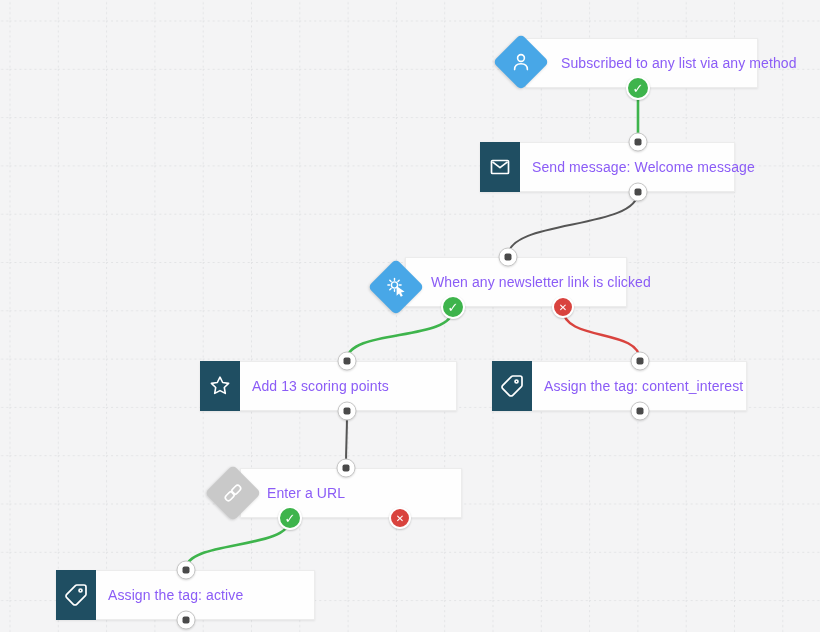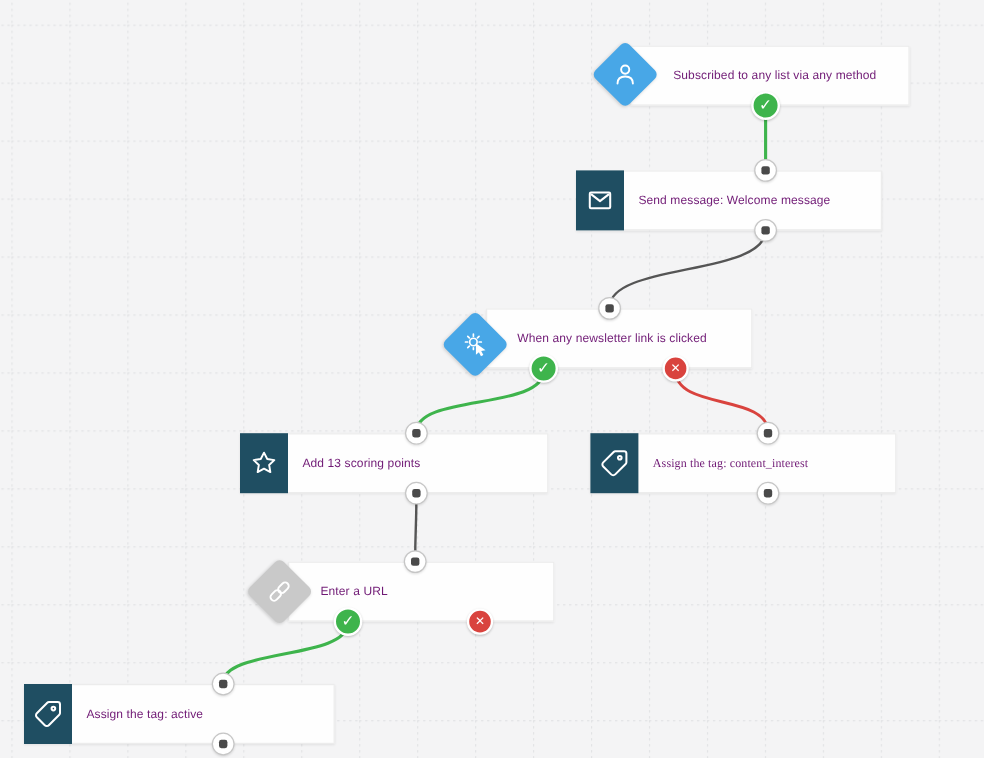--- a/index.html
+++ b/index.html
@@ -10,21 +10,21 @@
   .wire{fill:none;stroke-linecap:round;}
   .wire.flow{stroke-width:2;}
   .wire.yes{stroke-width:2.6;}
   .wire.no{stroke-width:2.4;}
 
   .node{position:absolute;height:50px;background:#fefefe;border:1px solid #ececec;
         box-shadow:0 1px 2px rgba(0,0,0,.08);display:flex;align-items:center;
         z-index:2;box-sizing:border-box;cursor:pointer;}
   .icon-square{width:40px;height:50px;margin:-1px 0 -1px -1px;flex:0 0 auto;
         display:flex;align-items:center;justify-content:center;background:#1f4e62;}
-  .node-label{font-size:10px;color:#701a75;padding-left:12px;white-space:nowrap;letter-spacing:.1px;}
+  .node-label{font-size:14px;color:#8b5cf6;padding-left:12px;white-space:nowrap;letter-spacing:.1px;}
 
   .diamond{position:absolute;width:40px;height:40px;border-radius:5px;transform:rotate(45deg);
         display:flex;align-items:center;justify-content:center;z-index:3;
         box-shadow:0 1px 3px rgba(0,0,0,.18);cursor:pointer;}
   .diamond.blue{background:#48a7e7;}
   .diamond.gray{background:#c9c9c9;}
   .diamond .dicon{transform:rotate(-45deg);display:block;}
 
   .anchor{position:absolute;width:17px;height:17px;border-radius:50%;background:#fff;
         border:1px solid #c6c6c6;box-shadow:0 1px 2px rgba(0,0,0,.12);z-index:4;
@@ -113,21 +113,21 @@
     <span class="icon-square">
       <svg width="24" height="24" viewBox="0 0 24 24">
         <path fill="none" stroke="#ffffff" stroke-width="1.6" stroke-linejoin="round" d="M12,3.2 L14.7,8.5 L20.6,9.4 L16.3,13.5 L17.3,19.4 L12,16.6 L6.7,19.4 L7.7,13.5 L3.4,9.4 L9.3,8.5 Z"></path>
       </svg>
     </span>
     <span class="node-label">Add 13 scoring points</span>
   </div>
   <div class="anchor" style="left:347px;top:361px;"></div>
   <div class="anchor" style="left:347px;top:411px;"></div>
 
-  <div class="node" style="left:492px;top:361px;width:255px;font-family:Liberation Serif, serif;">
+  <div class="node" style="left:492px;top:361px;width:255px;">
     <span class="icon-square">
       <svg width="24" height="24" viewBox="0 0 24 24">
         <g transform="scale(-1,1) translate(-24,0)" fill="none" stroke="#ffffff" stroke-width="1.7" stroke-linejoin="round">
           <path d="M12.6,2.6 A2,2 0 0 0 11.2,2 H4 A2,2 0 0 0 2,4 V11.2 A2,2 0 0 0 2.6,12.6 L11.3,21.3 A2.4,2.4 0 0 0 14.7,21.3 L21.3,14.7 A2.4,2.4 0 0 0 21.3,11.3 Z"></path>
           <circle cx="7.5" cy="7.5" r="1.5"></circle>
         </g>
       </svg>
     </span>
     <span class="node-label">Assign the tag: content_interest</span>
   </div>
@@ -142,21 +142,21 @@
       <g transform="rotate(-45 12 12)" fill="none" stroke="#ffffff" stroke-width="1.6">
         <rect x="2.5" y="9" width="10" height="6" rx="3"></rect>
         <rect x="11.5" y="9" width="10" height="6" rx="3"></rect>
       </g>
     </svg>
   </div>
   <div class="anchor" style="left:346px;top:468px;"></div>
   <div class="mark yes" style="left:290px;top:518px;">✓</div>
   <div class="mark no" style="left:400px;top:518px;">✕</div>
 
-  <div class="node" style="left:20px;top:570px;width:259px;">
+  <div class="node" style="left:56px;top:570px;width:259px;">
     <span class="icon-square">
       <svg width="24" height="24" viewBox="0 0 24 24">
         <g transform="scale(-1,1) translate(-24,0)" fill="none" stroke="#ffffff" stroke-width="1.7" stroke-linejoin="round">
           <path d="M12.6,2.6 A2,2 0 0 0 11.2,2 H4 A2,2 0 0 0 2,4 V11.2 A2,2 0 0 0 2.6,12.6 L11.3,21.3 A2.4,2.4 0 0 0 14.7,21.3 L21.3,14.7 A2.4,2.4 0 0 0 21.3,11.3 Z"></path>
           <circle cx="7.5" cy="7.5" r="1.5"></circle>
         </g>
       </svg>
     </span>
     <span class="node-label">Assign the tag: active</span>
   </div>

